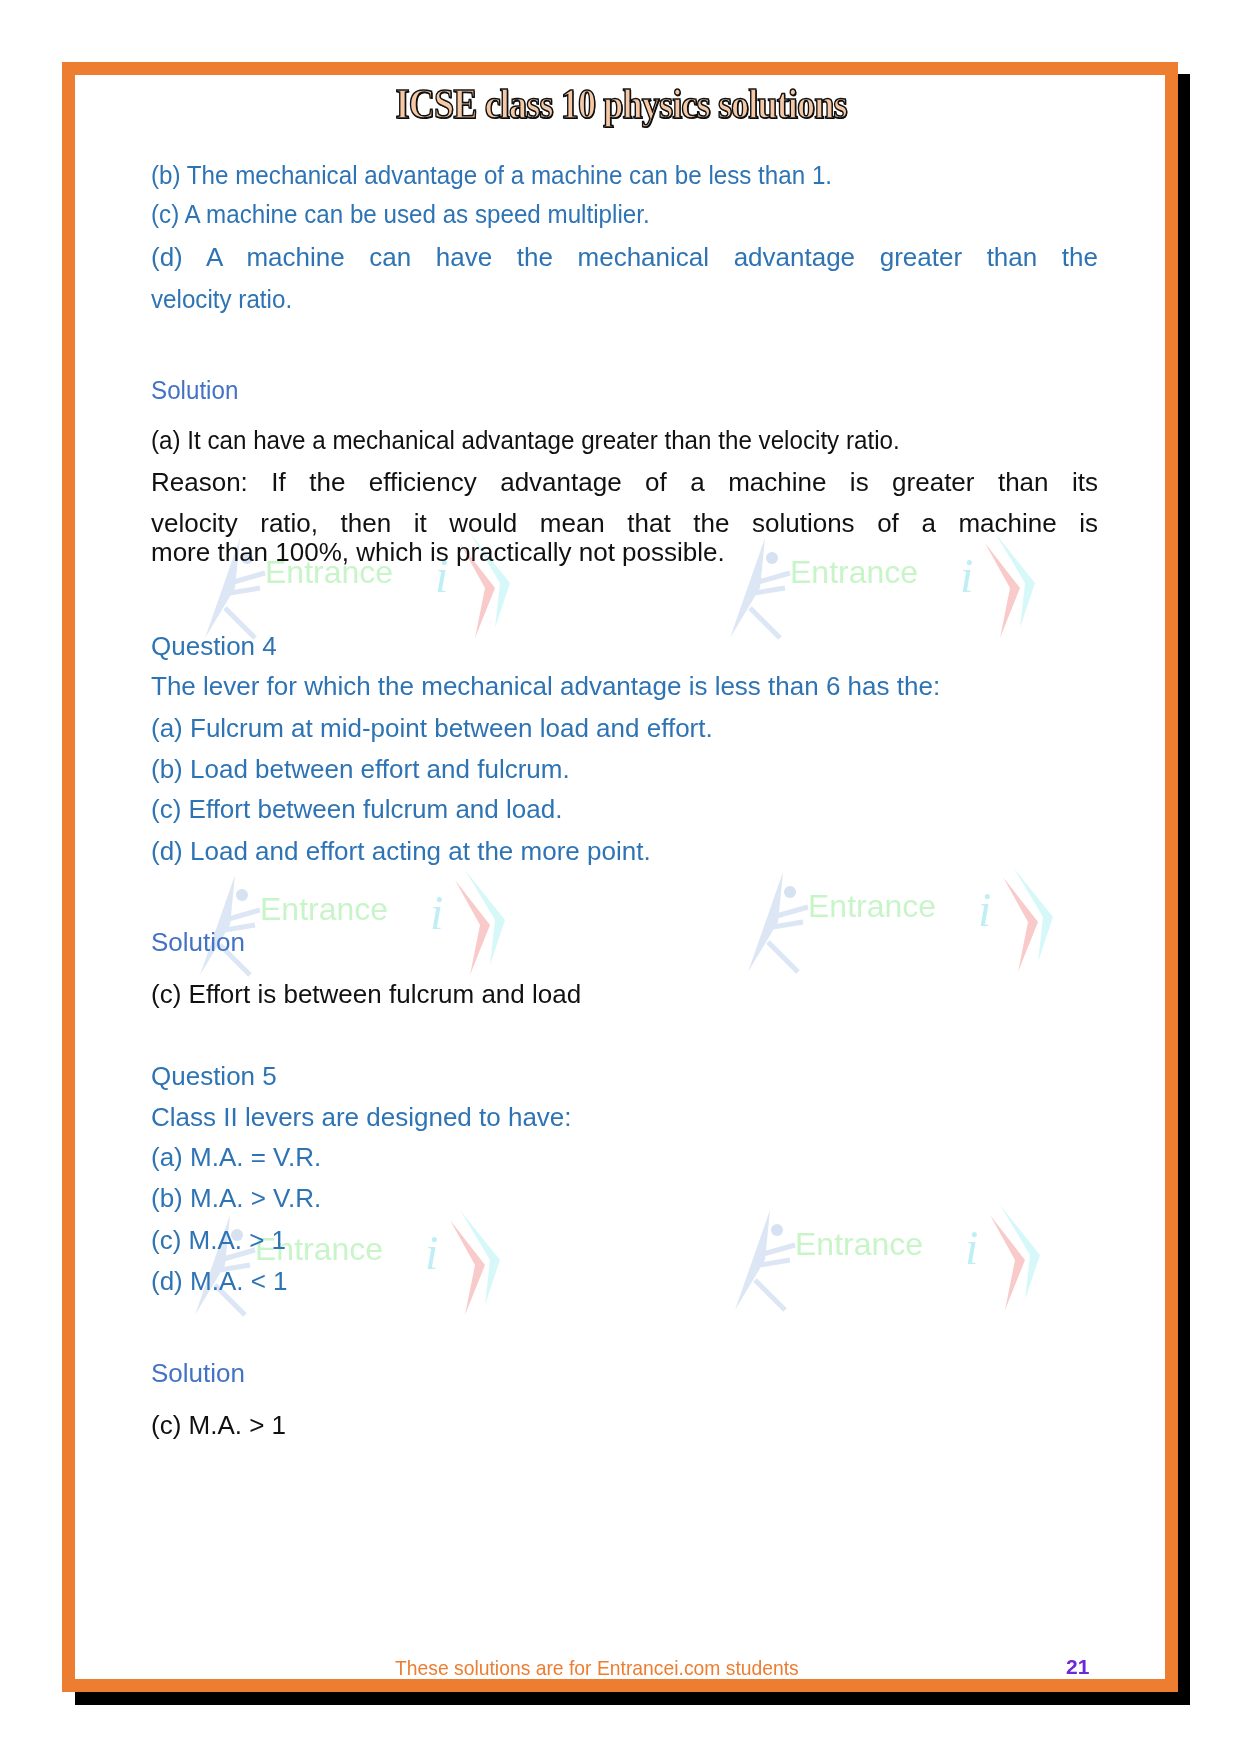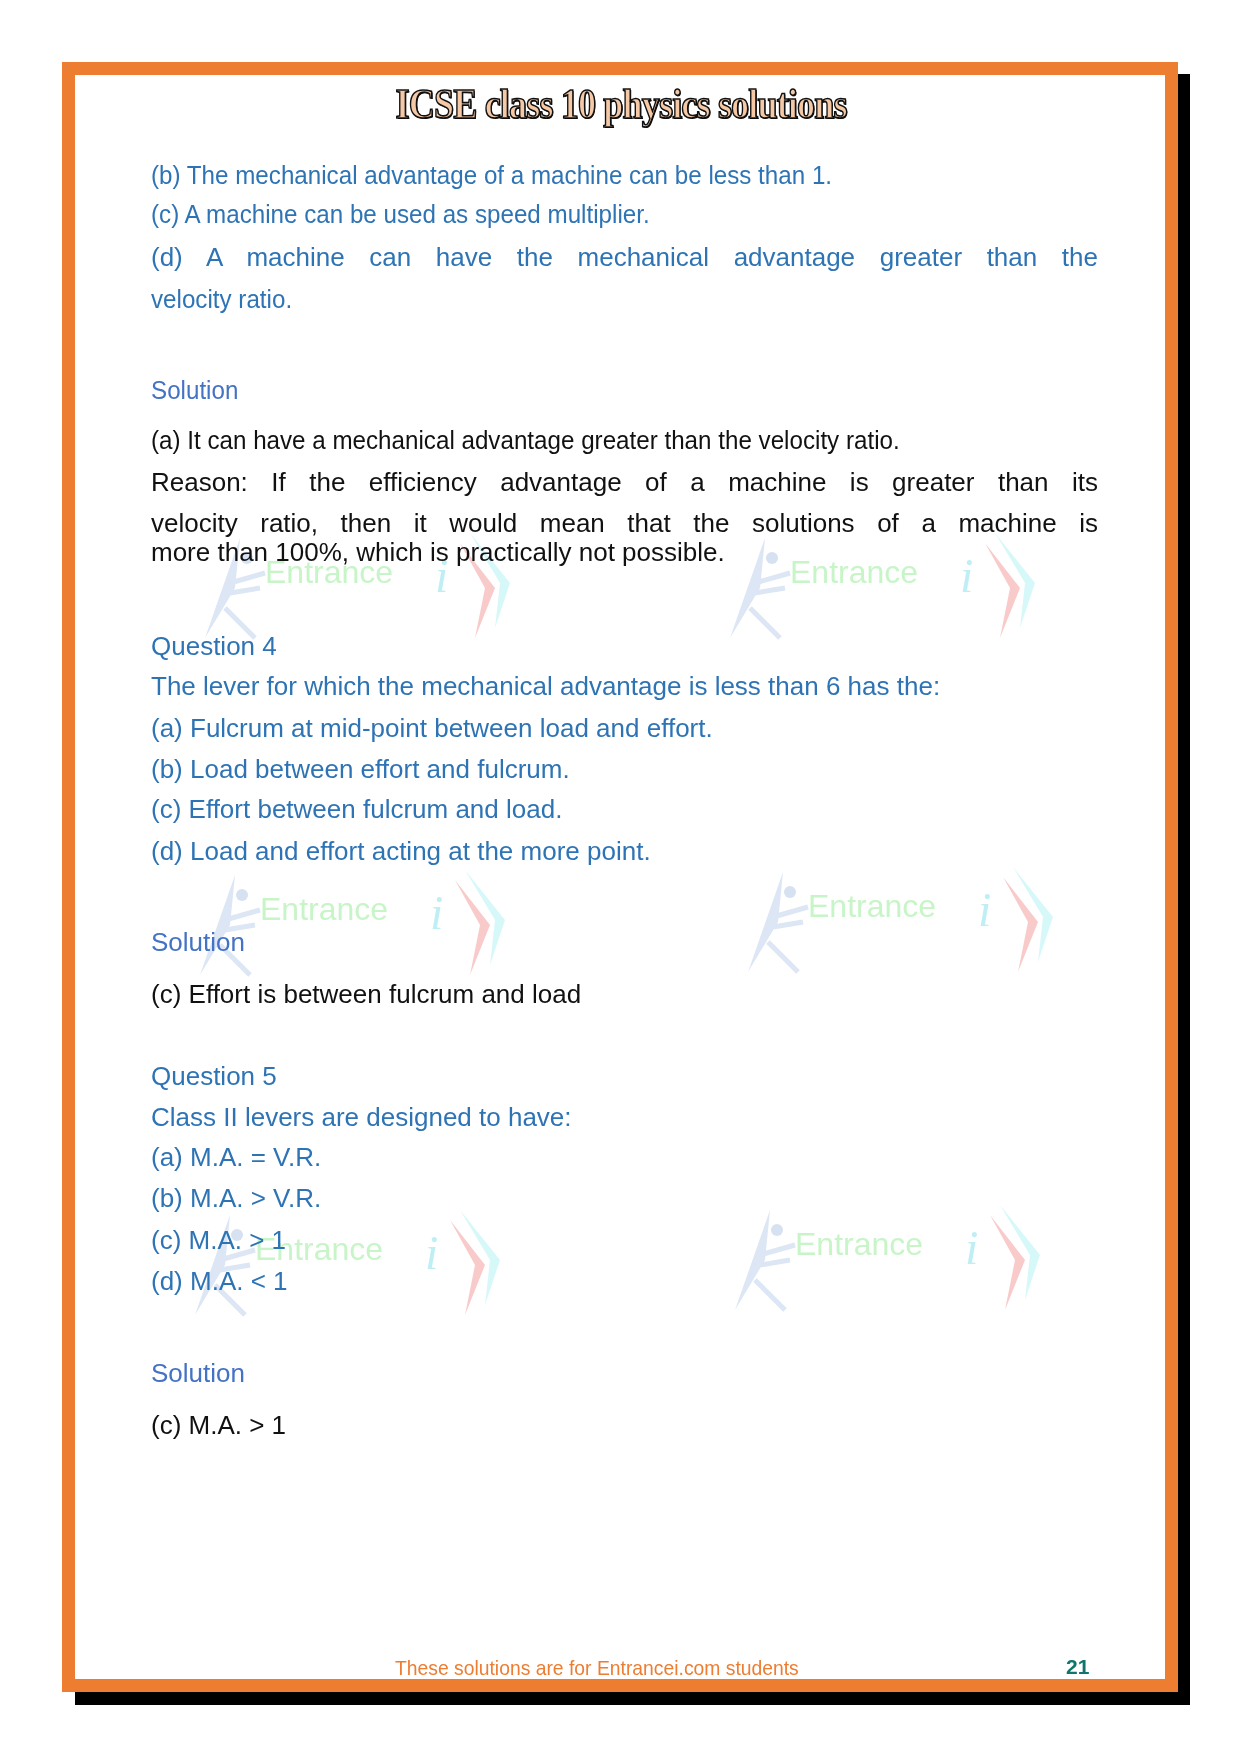--- a/index.html
+++ b/index.html
@@ -15,21 +15,21 @@
     -webkit-text-stroke: 1.6px #111;
     text-shadow: 1px 1px 0 #000;
   }
   .line { position: absolute; left: 151px; font-family: "Liberation Sans", sans-serif; font-size: 26px; line-height: 32px; white-space: nowrap; }
   .q { color: #2E74B5; }
   .h { color: #4472C4; }
   .a { color: #111; }
   .just { width: 947px; text-align: justify; text-align-last: justify; white-space: normal; }
   .cond { transform: scaleX(0.93); transform-origin: 0 0; }
   .footer-text { position: absolute; left: 395px; top: 1656px; font-size: 21px; color: #ED7D31; transform: scaleX(0.92); transform-origin: 0 0; }
-  .page-num { position: absolute; left: 1066px; top: 1655px; font-size: 21px; color: #0f766e; font-weight: bold; }
+  .page-num { position: absolute; left: 1066px; top: 1655px; font-size: 21px; color: #6d28d9; font-weight: bold; }
   .wm { position: absolute; width: 320px; height: 120px; pointer-events: none; }
   .wm .wm-text { position: absolute; left: 70px; top: 26px; font-size: 32px; color: #C8F5C8; font-family: "Liberation Sans", sans-serif; }
   .wm .wm-i { position: absolute; left: 240px; top: 20px; font-size: 48px; color: #BFEFF5; font-style: italic; font-family: "Liberation Serif", serif; }
   .wm svg { position: absolute; left: 0; top: 0; }
 </style>
 </head>
 <body>
 
 <div class="shadow-right"></div>
 <div class="shadow-bottom"></div>

